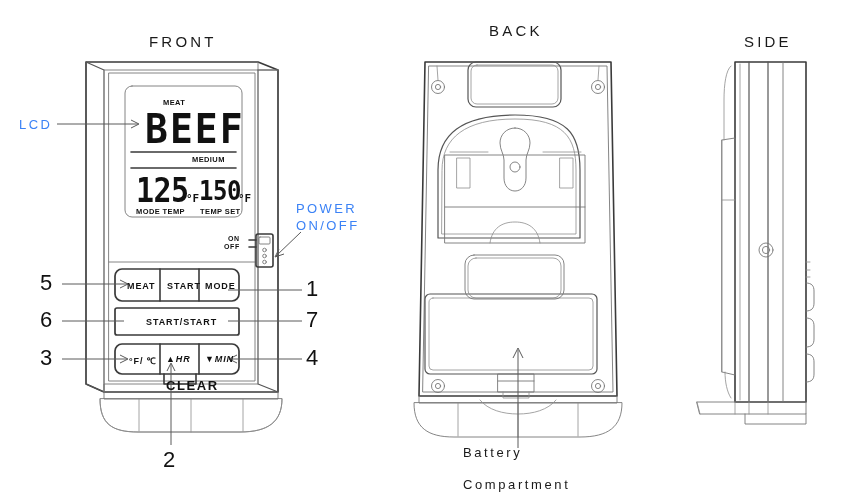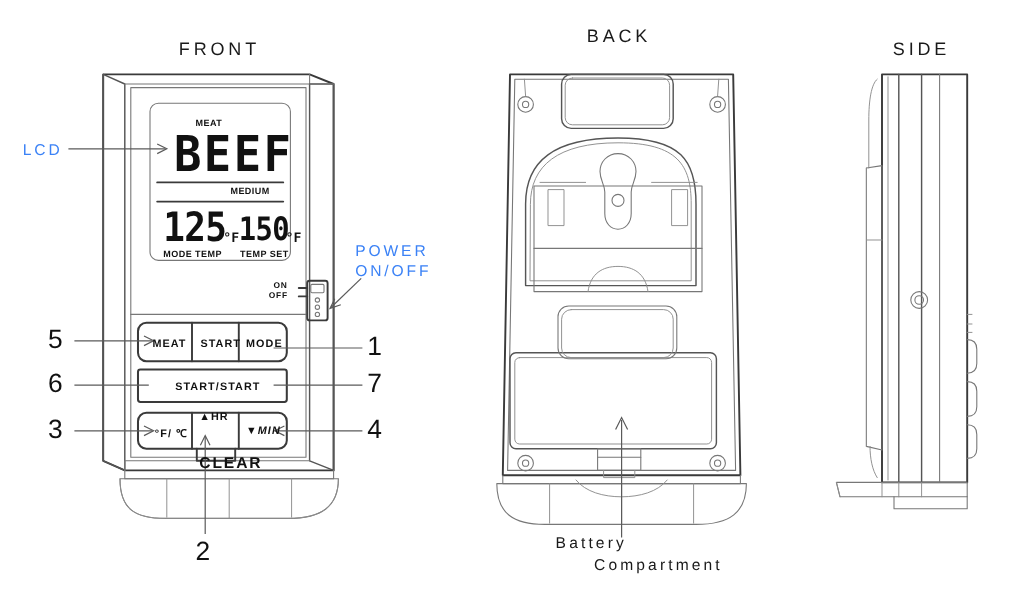--- a/index.html
+++ b/index.html
@@ -348,29 +348,29 @@
 
   <div class="lcd-big seg-num-sm" style="left:199px; top:175px;">150</div>
   <div class="deg-unit" style="left:238px; top:192px;">°F</div>
   <div class="lcd-tag" style="left:200px; top:207px;">TEMP SET</div>
 
   <div class="btn-label" style="left:127px; top:281px;">MEAT</div>
   <div class="btn-label" style="left:167px; top:281px;">START</div>
   <div class="btn-label" style="left:205px; top:281px;">MODE</div>
   <div class="btn-label" style="left:146px; top:317px;">START/START</div>
   <div class="btn-label" style="left:129px; top:354px;">°F/ ℃</div>
-  <div class="btn-label" style="left:166px; top:342px;">▲HR</div>
+  <div class="btn-label" style="left:166px; top:354px;font-style:italic;">▲HR</div>
   <div class="btn-label" style="left:205px; top:354px;font-style:italic;">▼MIN</div>
 
   <div class="clear-label" style="left:166px; top:378px;">CLEAR</div>
 
   <div class="callout-num" style="left:40px; top:270px;">5</div>
   <div class="callout-num" style="left:40px; top:307px;">6</div>
   <div class="callout-num" style="left:40px; top:345px;">3</div>
   <div class="callout-num" style="left:306px; top:276px;">1</div>
   <div class="callout-num" style="left:306px; top:307px;">7</div>
   <div class="callout-num" style="left:306px; top:345px;">4</div>
   <div class="callout-num" style="left:163px; top:447px;">2</div>
 
   <div class="battery-label" style="left:463px; top:444px;">Battery</div>
-  <div class="battery-label" style="left:463px; top:462px;margin-left:32px;">Compartment</div>
+  <div class="battery-label" style="left:463px; top:476px;">Compartment</div>
 
 </div>
 
 </body></html>

